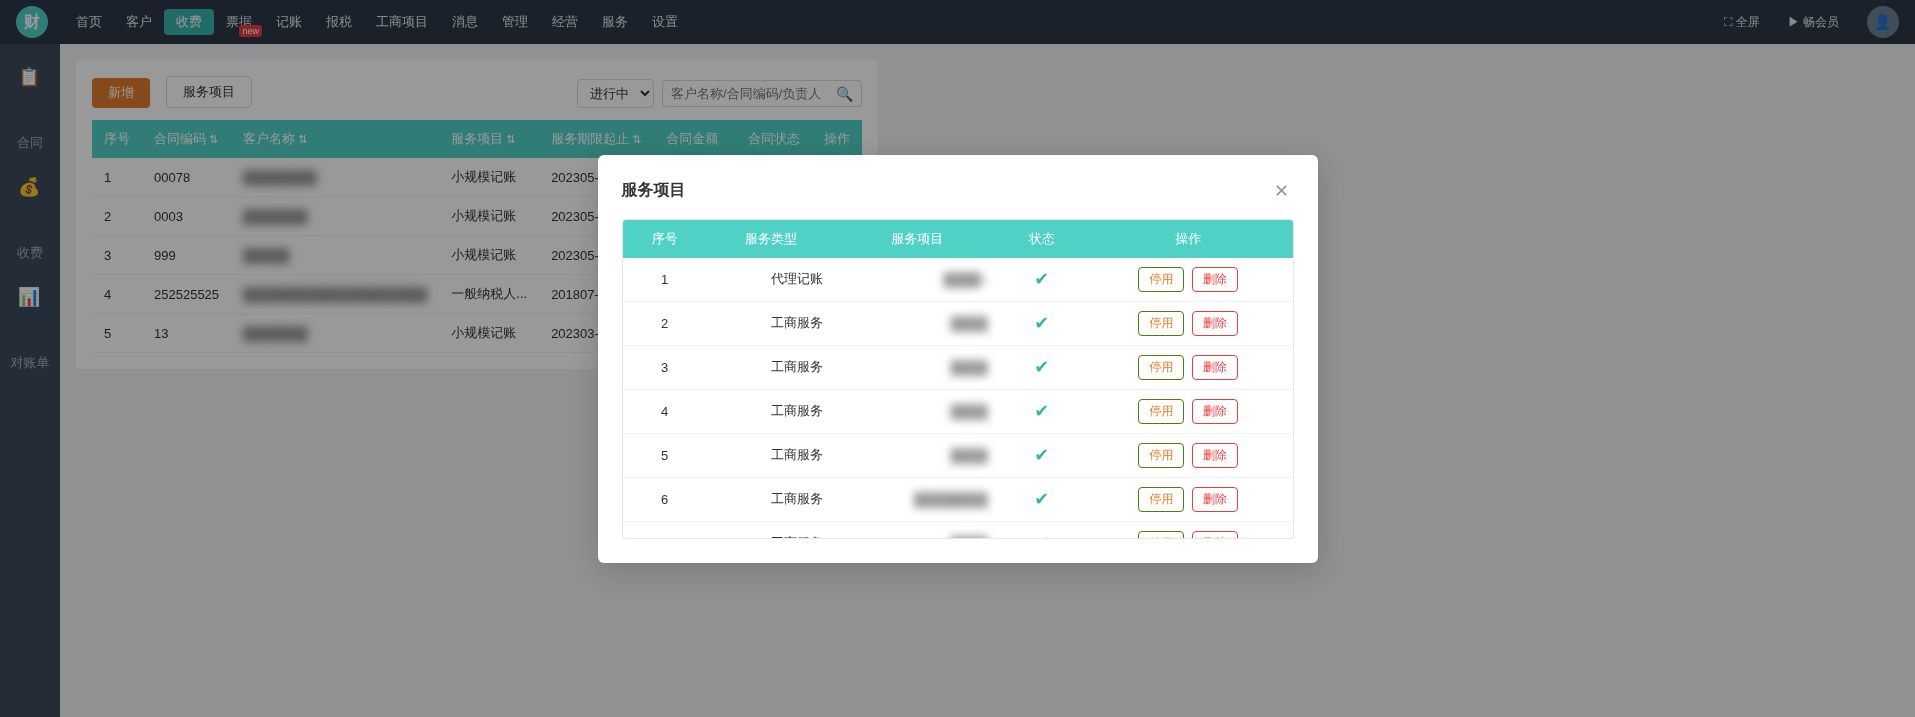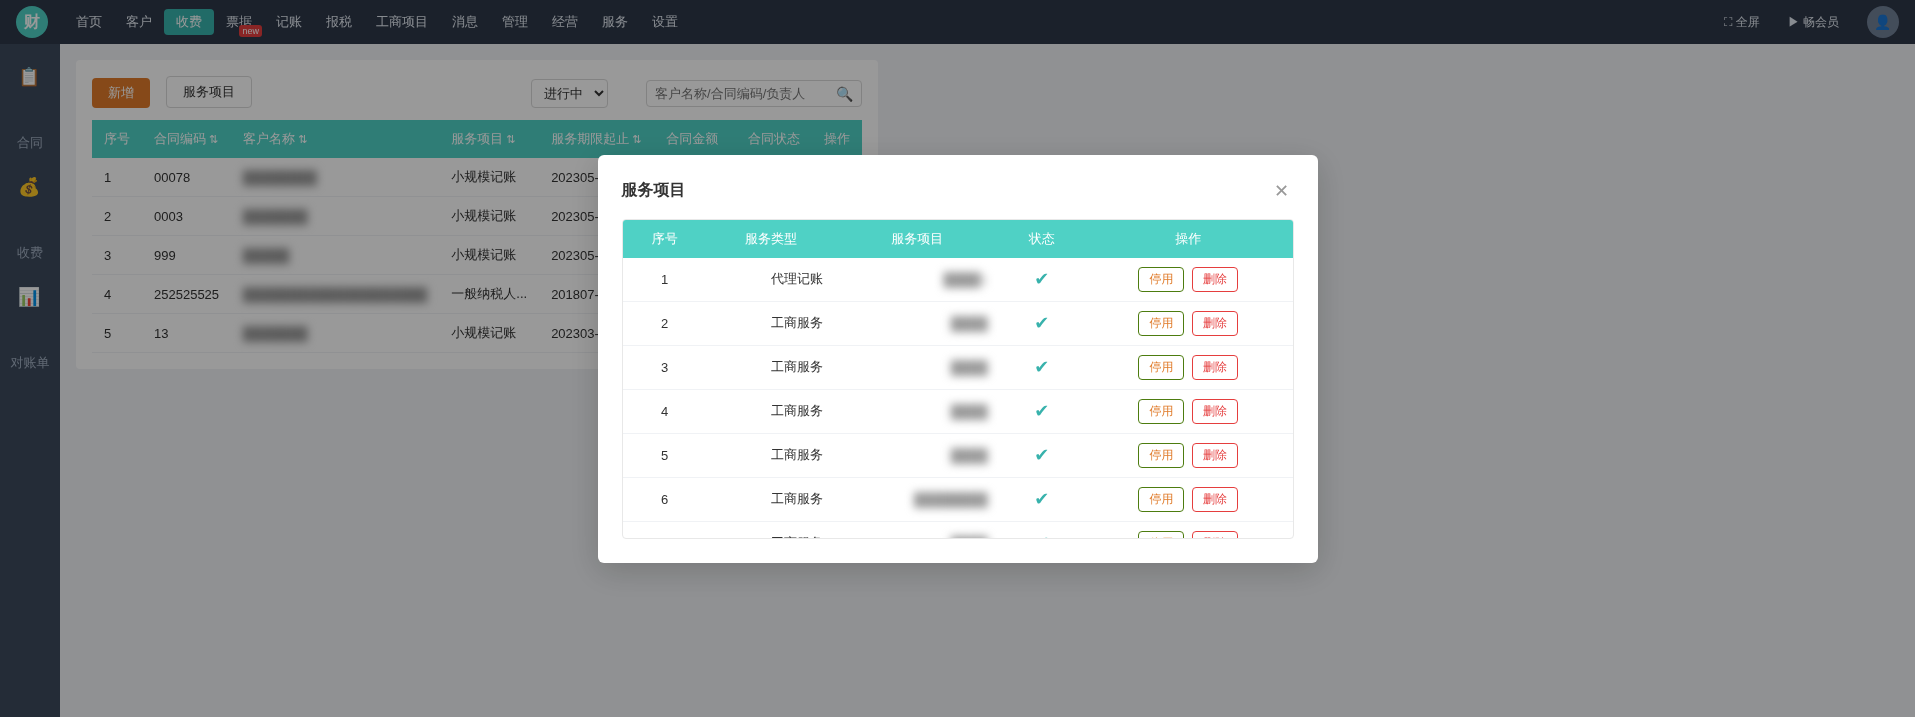--- a/index.html
+++ b/index.html
@@ -64,21 +64,21 @@
       background: #fff; color: #333; border: 1px solid #d9d9d9; border-radius: 4px;
       padding: 6px 16px; cursor: pointer; font-size: 13px;
     }
     .toolbar-right { margin-left: auto; display: flex; align-items: center; gap: 8px; }
     .select-status {
       border: 1px solid #d9d9d9; border-radius: 4px; padding: 5px 8px; font-size: 13px;
       color: #333; background: #fff; cursor: pointer;
     }
     .search-input {
       border: 1px solid #d9d9d9; border-radius: 4px; padding: 5px 28px 5px 8px;
-      font-size: 13px; width: 216px; margin-left: 30px;
+      font-size: 13px; width: 200px;
     }
     .search-wrapper { position: relative; }
     .search-wrapper .search-icon {
       position: absolute; right: 8px; top: 50%; transform: translateY(-50%);
       color: #999; cursor: pointer; font-size: 14px;
     }
 
     
     .table-wrap { overflow-x: auto; }
     table { width: 100%; border-collapse: collapse; }

